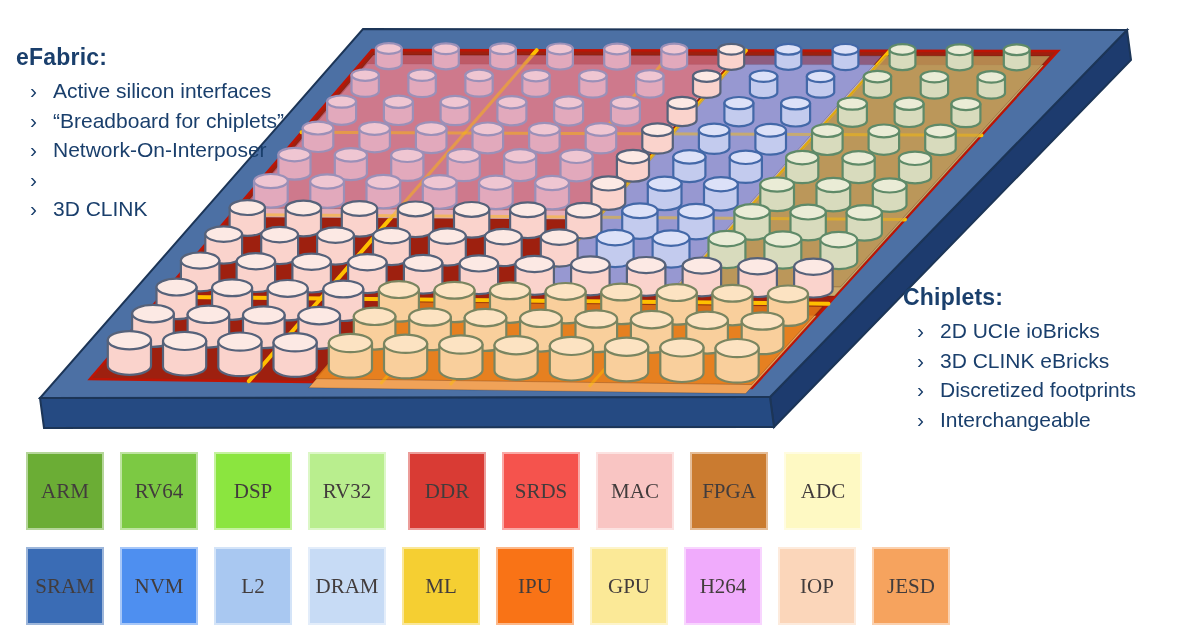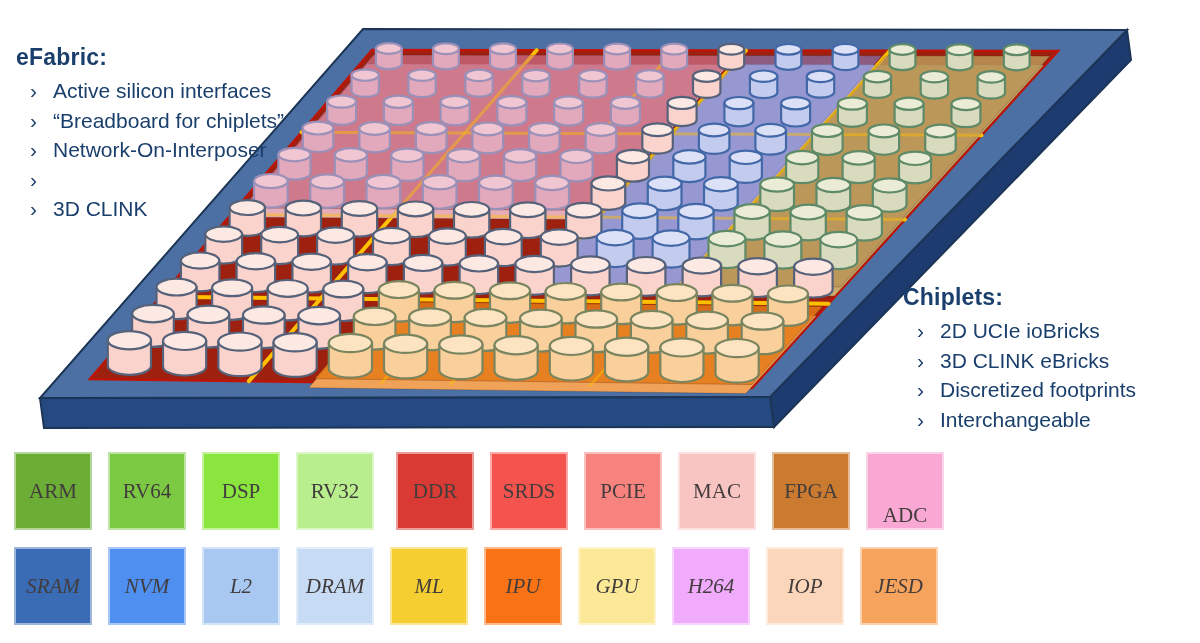--- a/index.html
+++ b/index.html
@@ -6,23 +6,23 @@
   body{width:1200px;height:643px;position:relative;overflow:hidden;
        font-family:"Liberation Sans",sans-serif;}
   .notes{position:absolute;color:#1A3F6C;z-index:5;}
   .notes h2{margin:0 0 5px 0;font-size:23px;font-weight:bold;letter-spacing:.2px;}
   .notes ul{list-style:none;margin:0;padding:0 0 0 14px;}
   .notes li{display:flex;gap:11px;font-size:21px;line-height:29.5px;white-space:nowrap;}
   .notes .bullet{width:12px;flex:0 0 auto;}
   #efabric-block{left:16px;top:8px;margin-top:36px;}
   #chiplets-block{left:903px;top:284px;}
   #board-svg{position:absolute;left:0;top:0;z-index:1;}
-  .legend-row{position:absolute;left:14px;display:flex;gap:16px;z-index:5;}
+  .legend-row{position:absolute;left:26px;display:flex;gap:16px;z-index:5;}
   #legend-row-1{top:452px;}
-  #legend-row-2{top:547px;font-style:italic;}
+  #legend-row-2{top:547px;}
   .chip{width:78px;height:78px;box-sizing:border-box;border:2px solid rgba(255,255,255,.5);
         display:flex;align-items:center;justify-content:center;
         font-family:"Liberation Serif",serif;font-size:21px;color:#423C3C;}
 </style>
 </head>
 <body>
 
 <svg id="board-svg" width="1200" height="643" viewBox="0 0 1200 643">
     <g>
       <polygon points="1127.0,30.0 1131.0,60.0 774.0,427.0 770.0,397.0" fill="#1D3B6E" stroke="#1C3557" stroke-width="2"></polygon>
@@ -415,30 +415,27 @@
     </div>
     <div class="chip" style="background: rgb(185, 238, 142); color: rgb(66, 60, 60);">
       <span>RV32</span>
     </div>
     <div class="chip" style="background: rgb(217, 59, 52); color: rgb(66, 60, 60); margin-left: 6px;">
       <span>DDR</span>
     </div>
     <div class="chip" style="background: rgb(245, 83, 77); color: rgb(66, 60, 60);">
       <span>SRDS</span>
     </div>
-    <div class="chip" style="background: rgb(246, 131, 125); color: rgb(66, 60, 60);">
-      <span>PCIE</span>
-    </div>
     <div class="chip" style="background: rgb(249, 197, 195); color: rgb(66, 60, 60);">
       <span>MAC</span>
     </div>
     <div class="chip" style="background: rgb(202, 123, 48); color: rgb(66, 60, 60);">
       <span>FPGA</span>
     </div>
-    <div class="chip" style="background: #f9a8d4; color: rgb(66, 60, 60); align-items: flex-end;">
+    <div class="chip" style="background: #fef9c3; color: rgb(66, 60, 60);">
       <span>ADC</span>
     </div>
   </div>
 <div class="legend-row" id="legend-row-2">
     <div class="chip" style="background: rgb(58, 108, 181); color: rgb(66, 60, 60);">
       <span>SRAM</span>
     </div>
     <div class="chip" style="background: rgb(78, 143, 240); color: rgb(66, 60, 60);">
       <span>NVM</span>
     </div>

